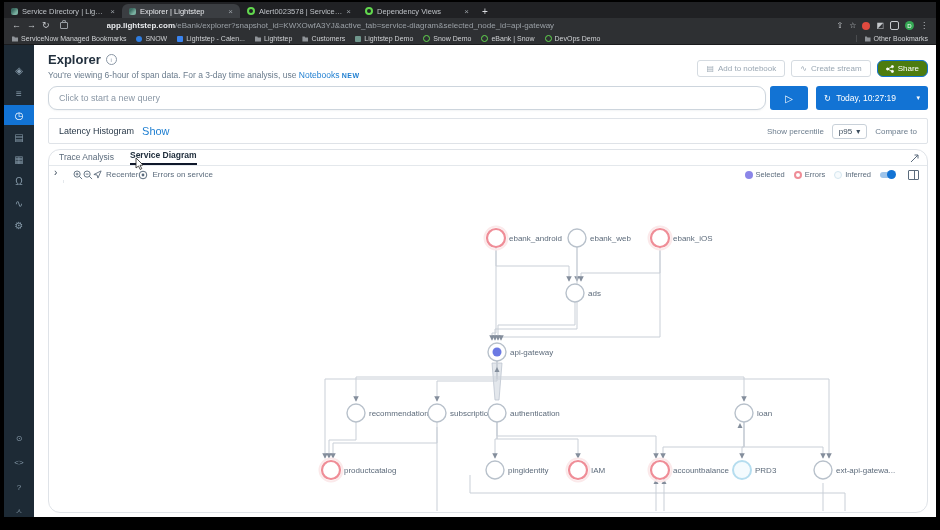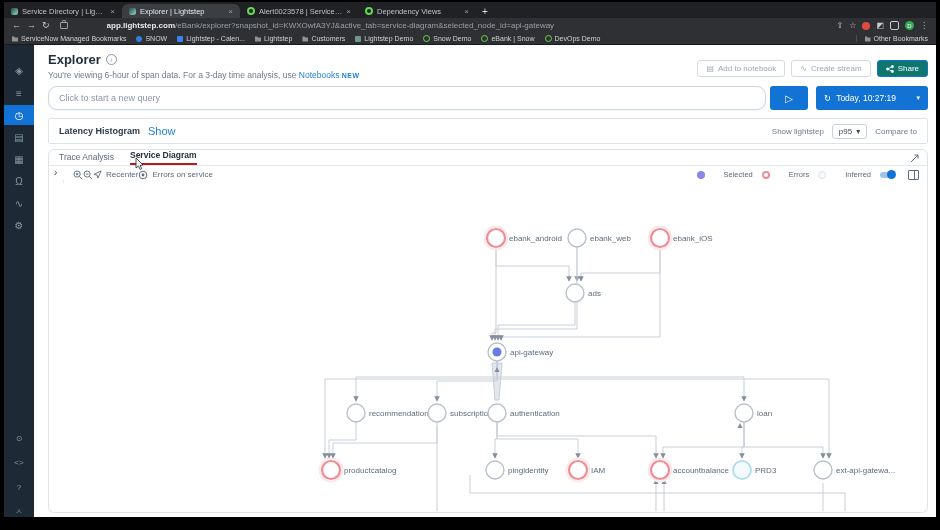--- a/index.html
+++ b/index.html
@@ -47,47 +47,47 @@
   .side-item{position:absolute;left:0;width:30px;height:20px;display:flex;align-items:center;justify-content:center;color:#8599a8;font-size:10px;}
   .side-item.active{background:#1273d4;color:#fff;}
 
   .pagehead-title{position:absolute;left:44px;top:7px;font-size:13px;font-weight:bold;color:#22303e;display:flex;align-items:center;gap:5px;}
   .info-circ{width:9px;height:9px;border:1px solid #8a97a5;border-radius:50%;color:#8a97a5;font-size:6px;display:flex;align-items:center;justify-content:center;font-weight:normal;}
   .pagehead-sub{position:absolute;left:44px;top:25px;font-size:8.5px;color:#6b7c8d;}
   .pagehead-sub a{color:#1f7fd1;text-decoration:none;}
   .badge-new{color:#1f7fd1;font-size:7px;font-weight:bold;letter-spacing:.5px;}
   .headbtns{position:absolute;right:8px;top:15px;display:flex;gap:6px;}
   .hbtn{display:flex;align-items:center;gap:4px;font-size:8px;color:#9aa7b3;border:1px solid #d5dbe1;border-radius:3px;padding:3px 8px;background:#fff;}
-  .hbtn.primary{background:#0f766e;border-color:#1273d4;color:#fff;}
+  .hbtn.primary{background:#4d7c0f;border-color:#1273d4;color:#fff;border-radius:6px;}
 
   .querybar{position:absolute;left:44px;top:41px;width:718px;height:24px;border:1px solid #cdd5dd;border-radius:9px;box-sizing:border-box;display:flex;align-items:center;padding:0 10px;font-size:9px;color:#8a97a5;background:#fff;box-shadow:0 1px 2px rgba(40,60,80,.06);}
   .runbtn{position:absolute;left:766px;top:41px;width:38px;height:24px;background:#1273d4;border-radius:3px;color:#fff;font-size:10px;display:flex;align-items:center;justify-content:center;}
   .timebtn{position:absolute;left:812px;top:41px;width:112px;height:24px;background:#1273d4;border-radius:3px;color:#fff;font-size:8.5px;display:flex;align-items:center;gap:5px;padding:0 8px;box-sizing:border-box;}
   .timebtn .chev{margin-left:auto;font-size:7px;}
 
   .histo{position:absolute;left:44px;top:73px;width:880px;height:26px;border:1px solid #dfe3e8;border-radius:2px;box-sizing:border-box;display:flex;align-items:center;padding:0 10px;background:#fff;}
-  .histo .ttl{font-size:9px;font-weight:bold;color:#2a3a4a;}
+  .histo .ttl{font-size:9px;font-weight:normal;color:#2a3a4a;}
   .histo .show{font-size:11px;color:#1f7fd1;margin-left:8px;}
   .histo .right{margin-left:auto;display:flex;align-items:center;gap:8px;font-size:8px;color:#6b7c8d;}
   .pselect{border:1px solid #c9d1d9;border-radius:3px;padding:2px 6px;font-size:8px;color:#3c4c5c;display:flex;gap:4px;align-items:center;}
   .cmpbox{display:flex;align-items:center;gap:4px;border:1px solid #c9d1d9;border-radius:3px;padding:2px 6px;font-size:8px;color:#3c4c5c;}
   .cmpbox .cb{width:7px;height:7px;background:#e8ecf0;border:1px solid #c6ced6;border-radius:1px;}
 
-  .panel{position:absolute;left:44px;top:104px;width:880px;height:364px;border:1px solid #dfe3e8;border-radius:6px;box-sizing:border-box;background:#fff;}
+  .panel{position:absolute;left:44px;top:104px;width:880px;height:364px;border:1px solid #dfe3e8;border-radius:12px;box-sizing:border-box;background:#fff;}
   .ptabs{position:absolute;left:0;top:0;right:0;height:15px;border-bottom:1px solid #e4e8ec;display:flex;align-items:flex-end;gap:16px;padding-left:10px;}
   .ptab{font-size:8.5px;color:#5b6b7c;padding-bottom:3px;}
-  .ptab.active{color:#22303e;font-weight:bold;border-bottom:2px solid #b91c1c;}
+  .ptab.active{color:#22303e;font-weight:bold;border-bottom:2px solid #0f172a;}
   .expand-ic{position:absolute;right:8px;top:4px;}
   .ptoolbar{position:absolute;left:0;top:15px;right:0;height:19px;display:flex;align-items:center;}
   .chev-open{position:absolute;left:5px;top:2px;font-size:10px;color:#3c4c5c;}
   .vdivider{position:absolute;left:14px;top:15px;bottom:1px;width:1px;background:#e4e8ec;}
   .tools{display:flex;align-items:center;margin-left:24px;font-size:8px;color:#5b6b7c;}
   .tools .t{display:flex;align-items:center;gap:4px;}
   .legend{margin-left:auto;margin-right:8px;display:flex;align-items:center;gap:9px;font-size:7.5px;color:#5b6b7c;}
-  .leg{display:flex;align-items:center;gap:19px;}
+  .leg{display:flex;align-items:center;gap:3px;}
   .sw{width:8px;height:8px;border-radius:50%;box-sizing:border-box;}
   .sw-selected{background:#8b86e8;}
   .sw-errors{border:2px solid #ef8d97;}
   .sw-inferred{border:1.5px solid #d5e7f0;background:#f7fbfd;}
   .toggle{width:15px;height:6px;border-radius:3px;background:#9ec4ea;position:relative;}
   .toggle:after{content:"";position:absolute;right:-1px;top:-2px;width:9px;height:9px;border-radius:50%;background:#1273d4;}
   .bookic{width:9px;height:8px;border:1px solid #5b6b7c;border-radius:1px;position:relative;margin-left:4px;}
   .bookic:after{content:"";position:absolute;left:55%;top:0;bottom:0;width:1px;background:#5b6b7c;}
   svg.canvas{position:absolute;left:0;top:0;pointer-events:none;}
   .cursor{position:absolute;z-index:9;}
@@ -257,21 +257,21 @@
     <div class="timebtn">
       <span>↻</span>
       <span>Today, 10:27:19</span>
       <span class="chev">▾</span>
     </div>
 
     <div class="histo">
       <span class="ttl">Latency Histogram</span>
       <span class="show">Show</span>
       <span class="right">
-        <span>Show lightstep</span>
+        <span>Show percentile</span>
         <span class="pselect">
             <span>p95</span>
             <span>▾</span>
           </span>
         <span>Compare to</span>
       </span>
     </div>
 
     <div class="panel">
       <div class="ptabs">

